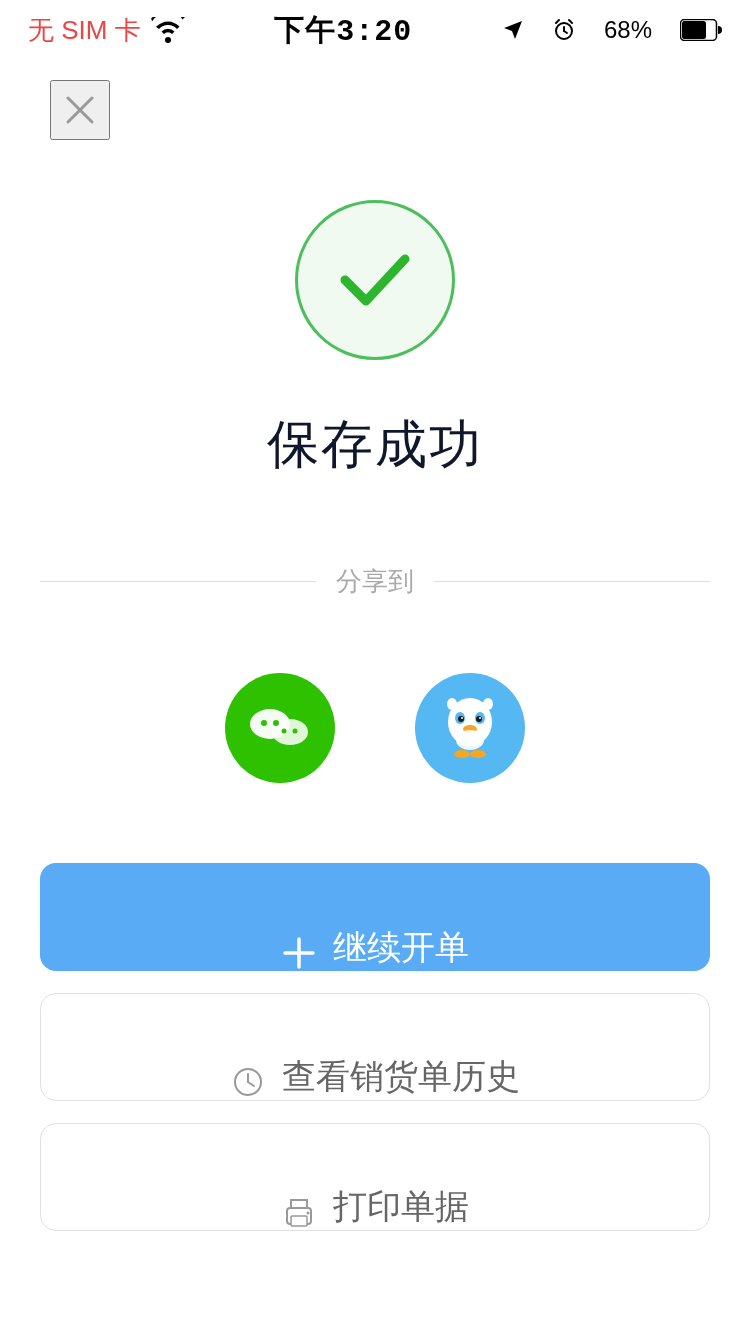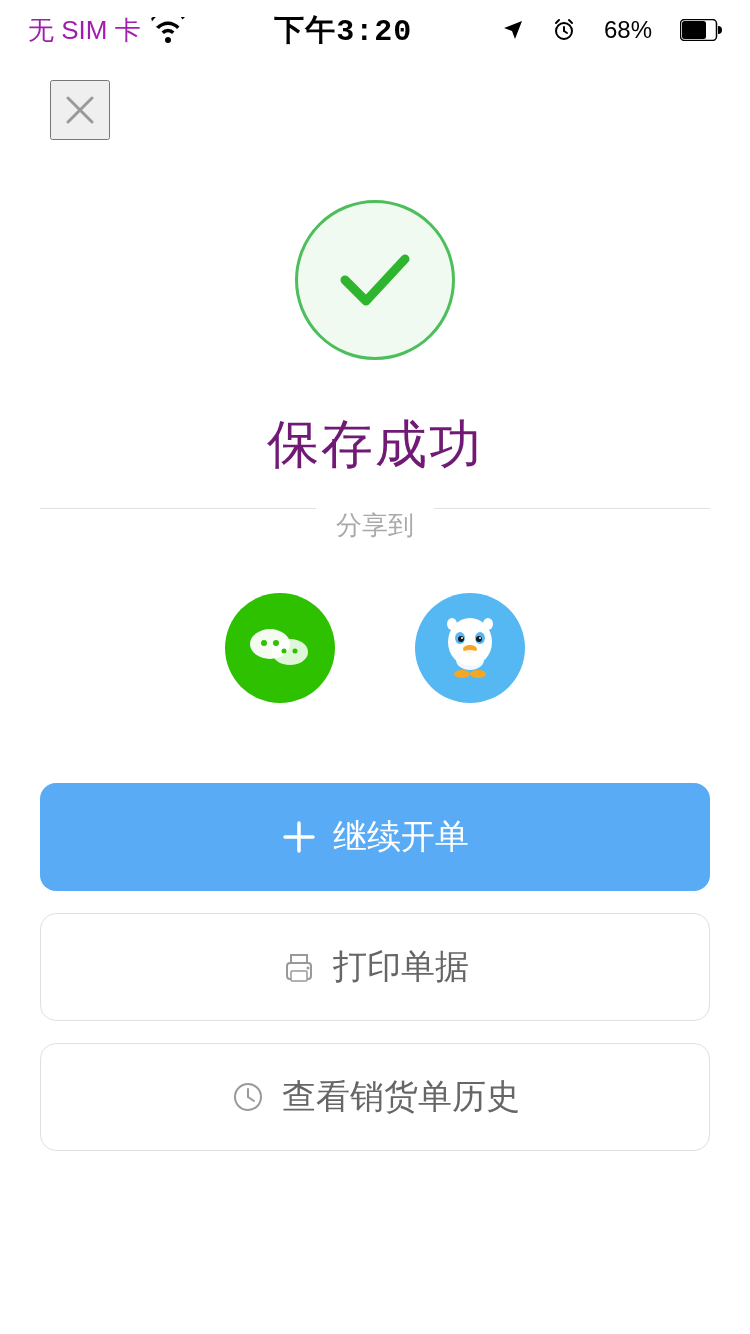--- a/index.html
+++ b/index.html
@@ -24,21 +24,21 @@
       justify-content: space-between;
       padding: 0 28px;
       flex-shrink: 0;
     }
 
     .status-left {
       display: flex;
       align-items: center;
       gap: 10px;
       font-size: 26px;
-      color: #a21caf;
+      color: #ef4444;
       font-weight: 500;
     }
 
     .wifi-icon svg, .status-left svg {
       display: inline-block;
     }
 
     .status-center {
       font-size: 30px;
       font-weight: 600;
@@ -98,32 +98,32 @@
 
     .success-circle svg {
       width: 90px;
       height: 90px;
     }
 
     
     .success-title {
       font-size: 52px;
       font-weight: 500;
-      color: #701a75;
-      margin-bottom: 28px;
+      color: #0f172a;
+      margin-bottom: 84px;
       letter-spacing: 2px;
     }
 
     
     .share-divider {
       width: 100%;
       display: flex;
-      align-items: flex-start;
+      align-items: center;
       gap: 20px;
-      margin-bottom: 50px;
+      margin-bottom: 74px;
     }
 
     .share-divider .line {
       flex: 1;
       height: 1px;
       background: #e0e0e0;
     }
 
     .share-divider .share-label {
       font-size: 26px;
@@ -165,21 +165,21 @@
       flex-direction: column;
       gap: 22px;
     }
 
     .btn {
       width: 100%;
       height: 108px;
       border-radius: 16px;
       border: none;
       display: flex;
-      align-items: center;
+      align-items: flex-end;
       justify-content: center;
       gap: 16px;
       font-size: 34px;
       cursor: pointer;
     }
 
     .btn-primary {
       background: #5aabf5;
       color: #ffffff;
       font-weight: 500;
@@ -300,31 +300,31 @@
     <button class="btn btn-primary">
       <svg width="36" height="36" viewBox="0 0 36 36" fill="none">
         <line x1="18" y1="4" x2="18" y2="32" stroke="white" stroke-width="3.5" stroke-linecap="round"></line>
         <line x1="4" y1="18" x2="32" y2="18" stroke="white" stroke-width="3.5" stroke-linecap="round"></line>
       </svg>
       <span>继续开单</span>
     </button>
 
     <button class="btn btn-secondary">
       <svg width="36" height="36" viewBox="0 0 36 36" fill="none">
+        <circle cx="18" cy="18" r="13" stroke="#999" stroke-width="2" fill="none"></circle>
+        <line x1="18" y1="10" x2="18" y2="18" stroke="#999" stroke-width="2" stroke-linecap="round"></line>
+        <line x1="18" y1="18" x2="24" y2="22" stroke="#999" stroke-width="2" stroke-linecap="round"></line>
+      </svg>
+      <span>查看销货单历史</span>
+    </button>
+
+    <button class="btn btn-secondary">
+      <svg width="36" height="36" viewBox="0 0 36 36" fill="none">
         <rect x="6" y="14" width="24" height="16" rx="3" stroke="#999" stroke-width="2" fill="none"></rect>
         <rect x="10" y="22" width="16" height="10" rx="1" fill="#fff" stroke="#999" stroke-width="1.5"></rect>
         <path d="M10 14V6h16v8" stroke="#999" stroke-width="2" fill="none"></path>
         <circle cx="27" cy="19" r="1.5" fill="#999"></circle>
       </svg>
       <span>打印单据</span>
     </button>
 
-    <button class="btn btn-secondary">
-      <svg width="36" height="36" viewBox="0 0 36 36" fill="none">
-        <circle cx="18" cy="18" r="13" stroke="#999" stroke-width="2" fill="none"></circle>
-        <line x1="18" y1="10" x2="18" y2="18" stroke="#999" stroke-width="2" stroke-linecap="round"></line>
-        <line x1="18" y1="18" x2="24" y2="22" stroke="#999" stroke-width="2" stroke-linecap="round"></line>
-      </svg>
-      <span>查看销货单历史</span>
-    </button>
-
   </div>
 </div>
 
 </body></html>

